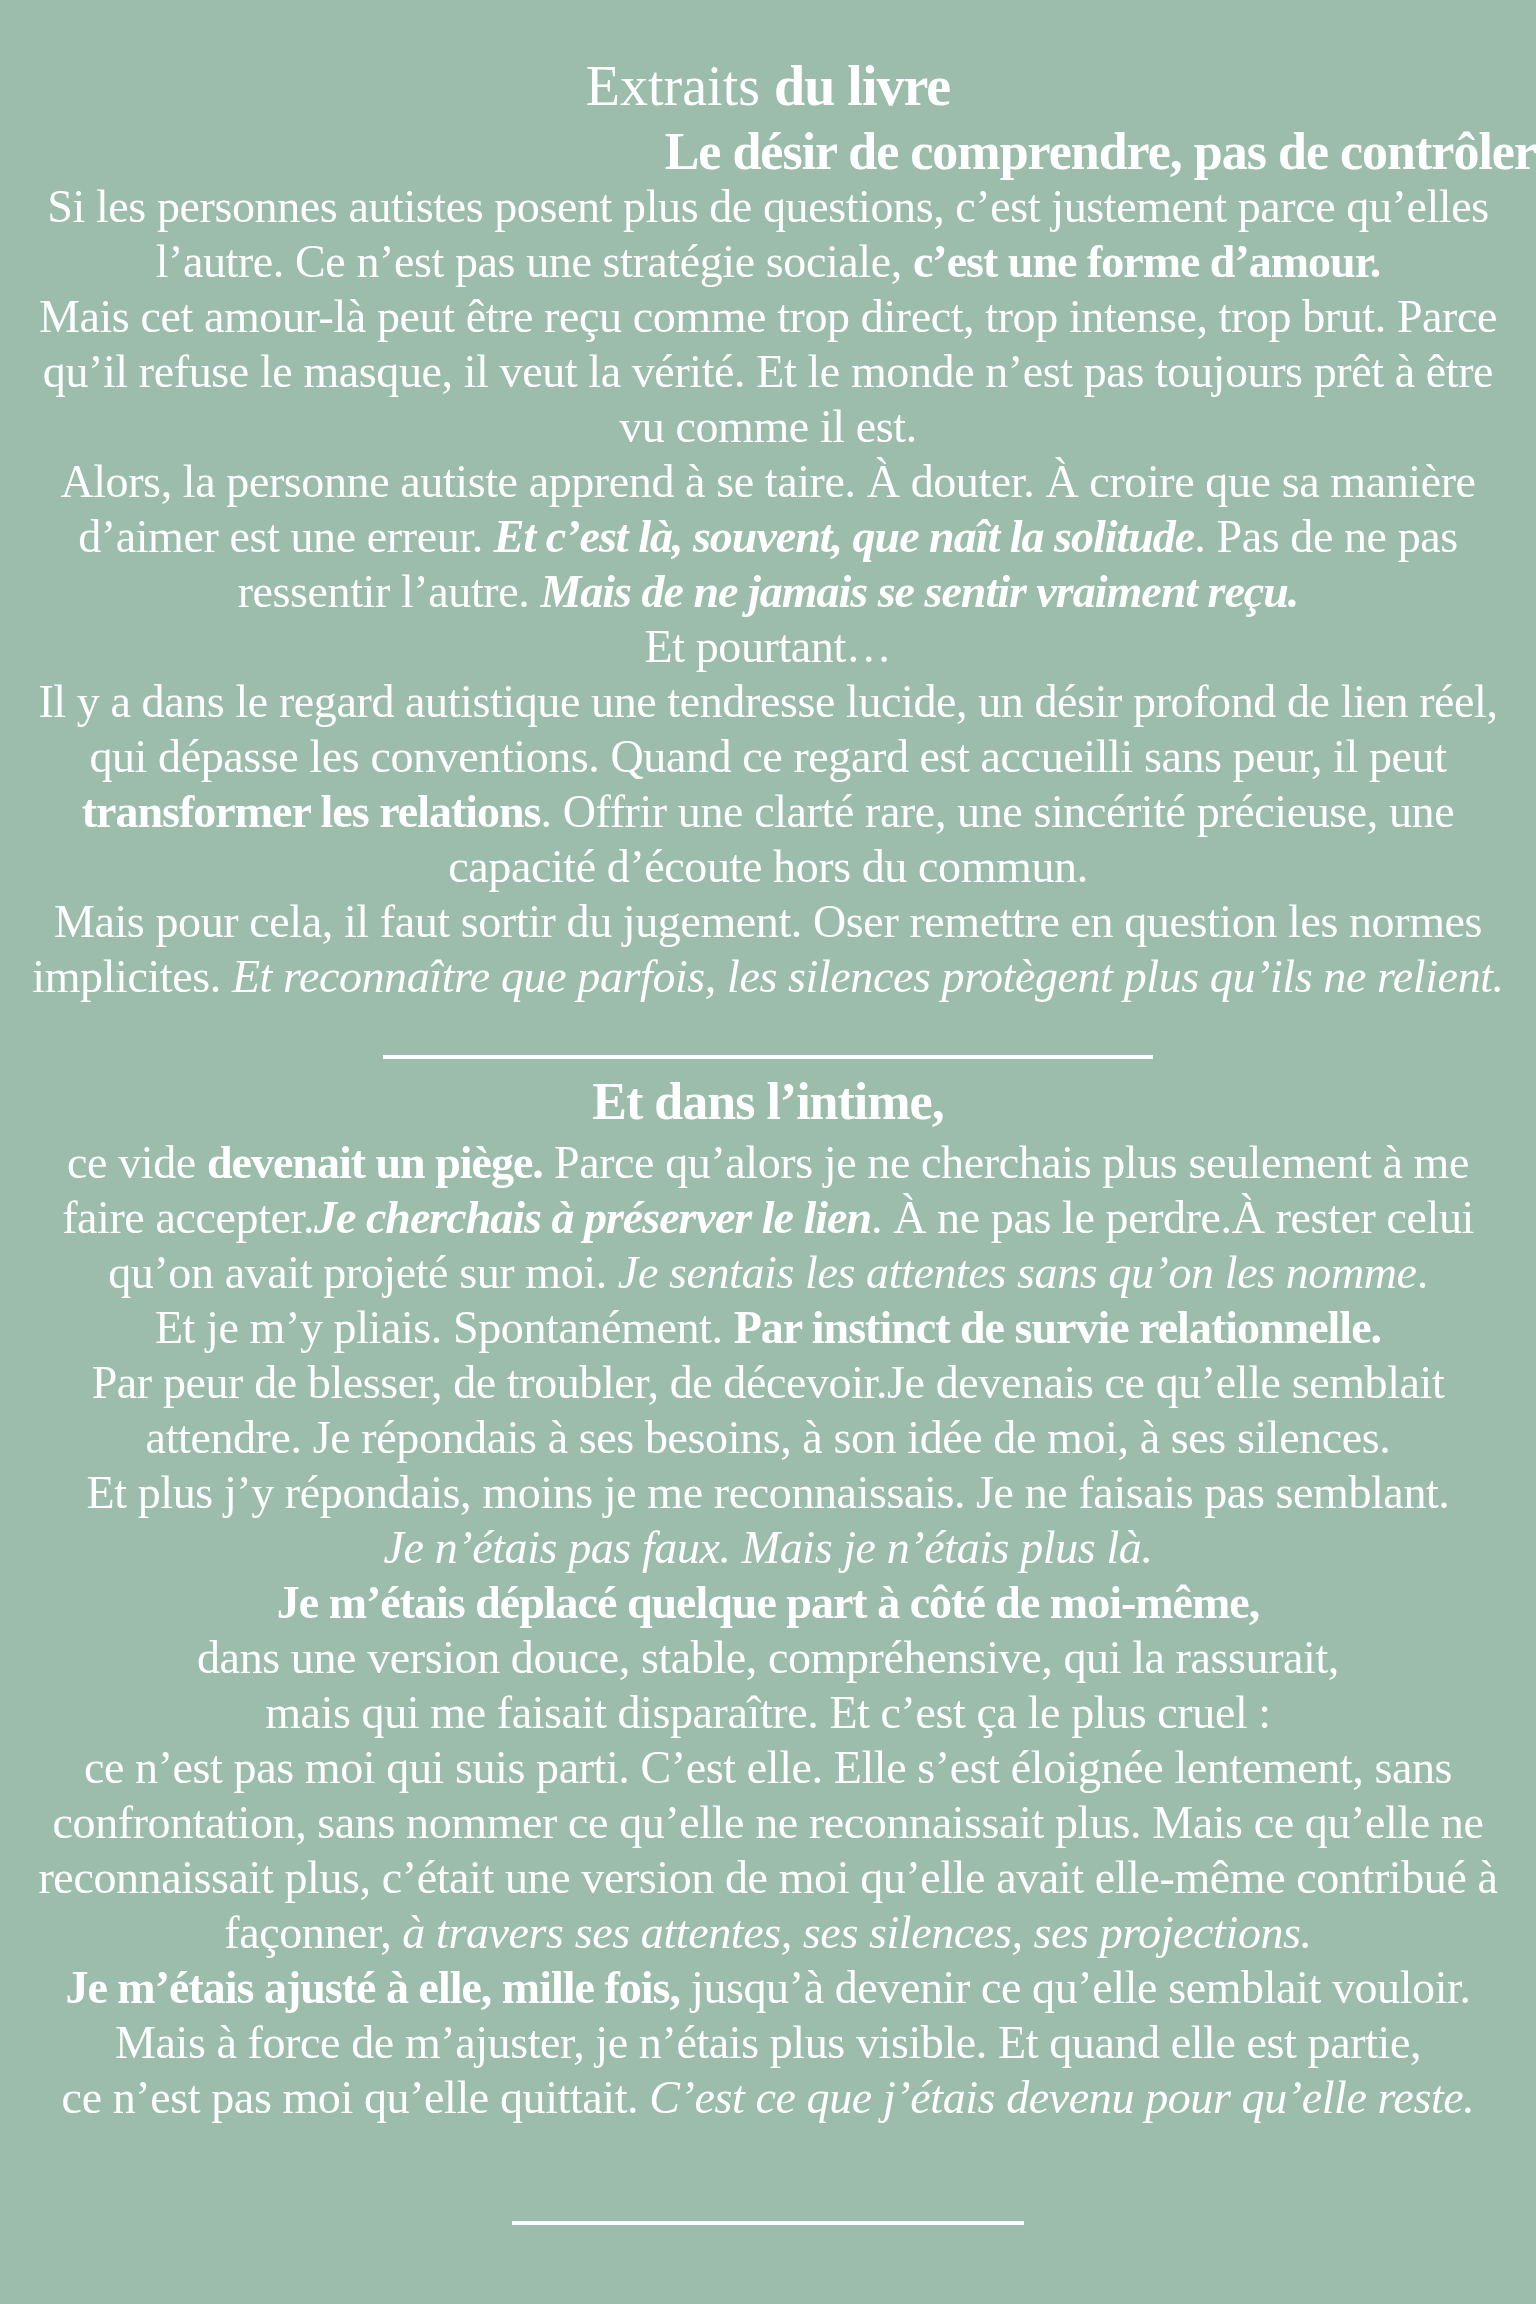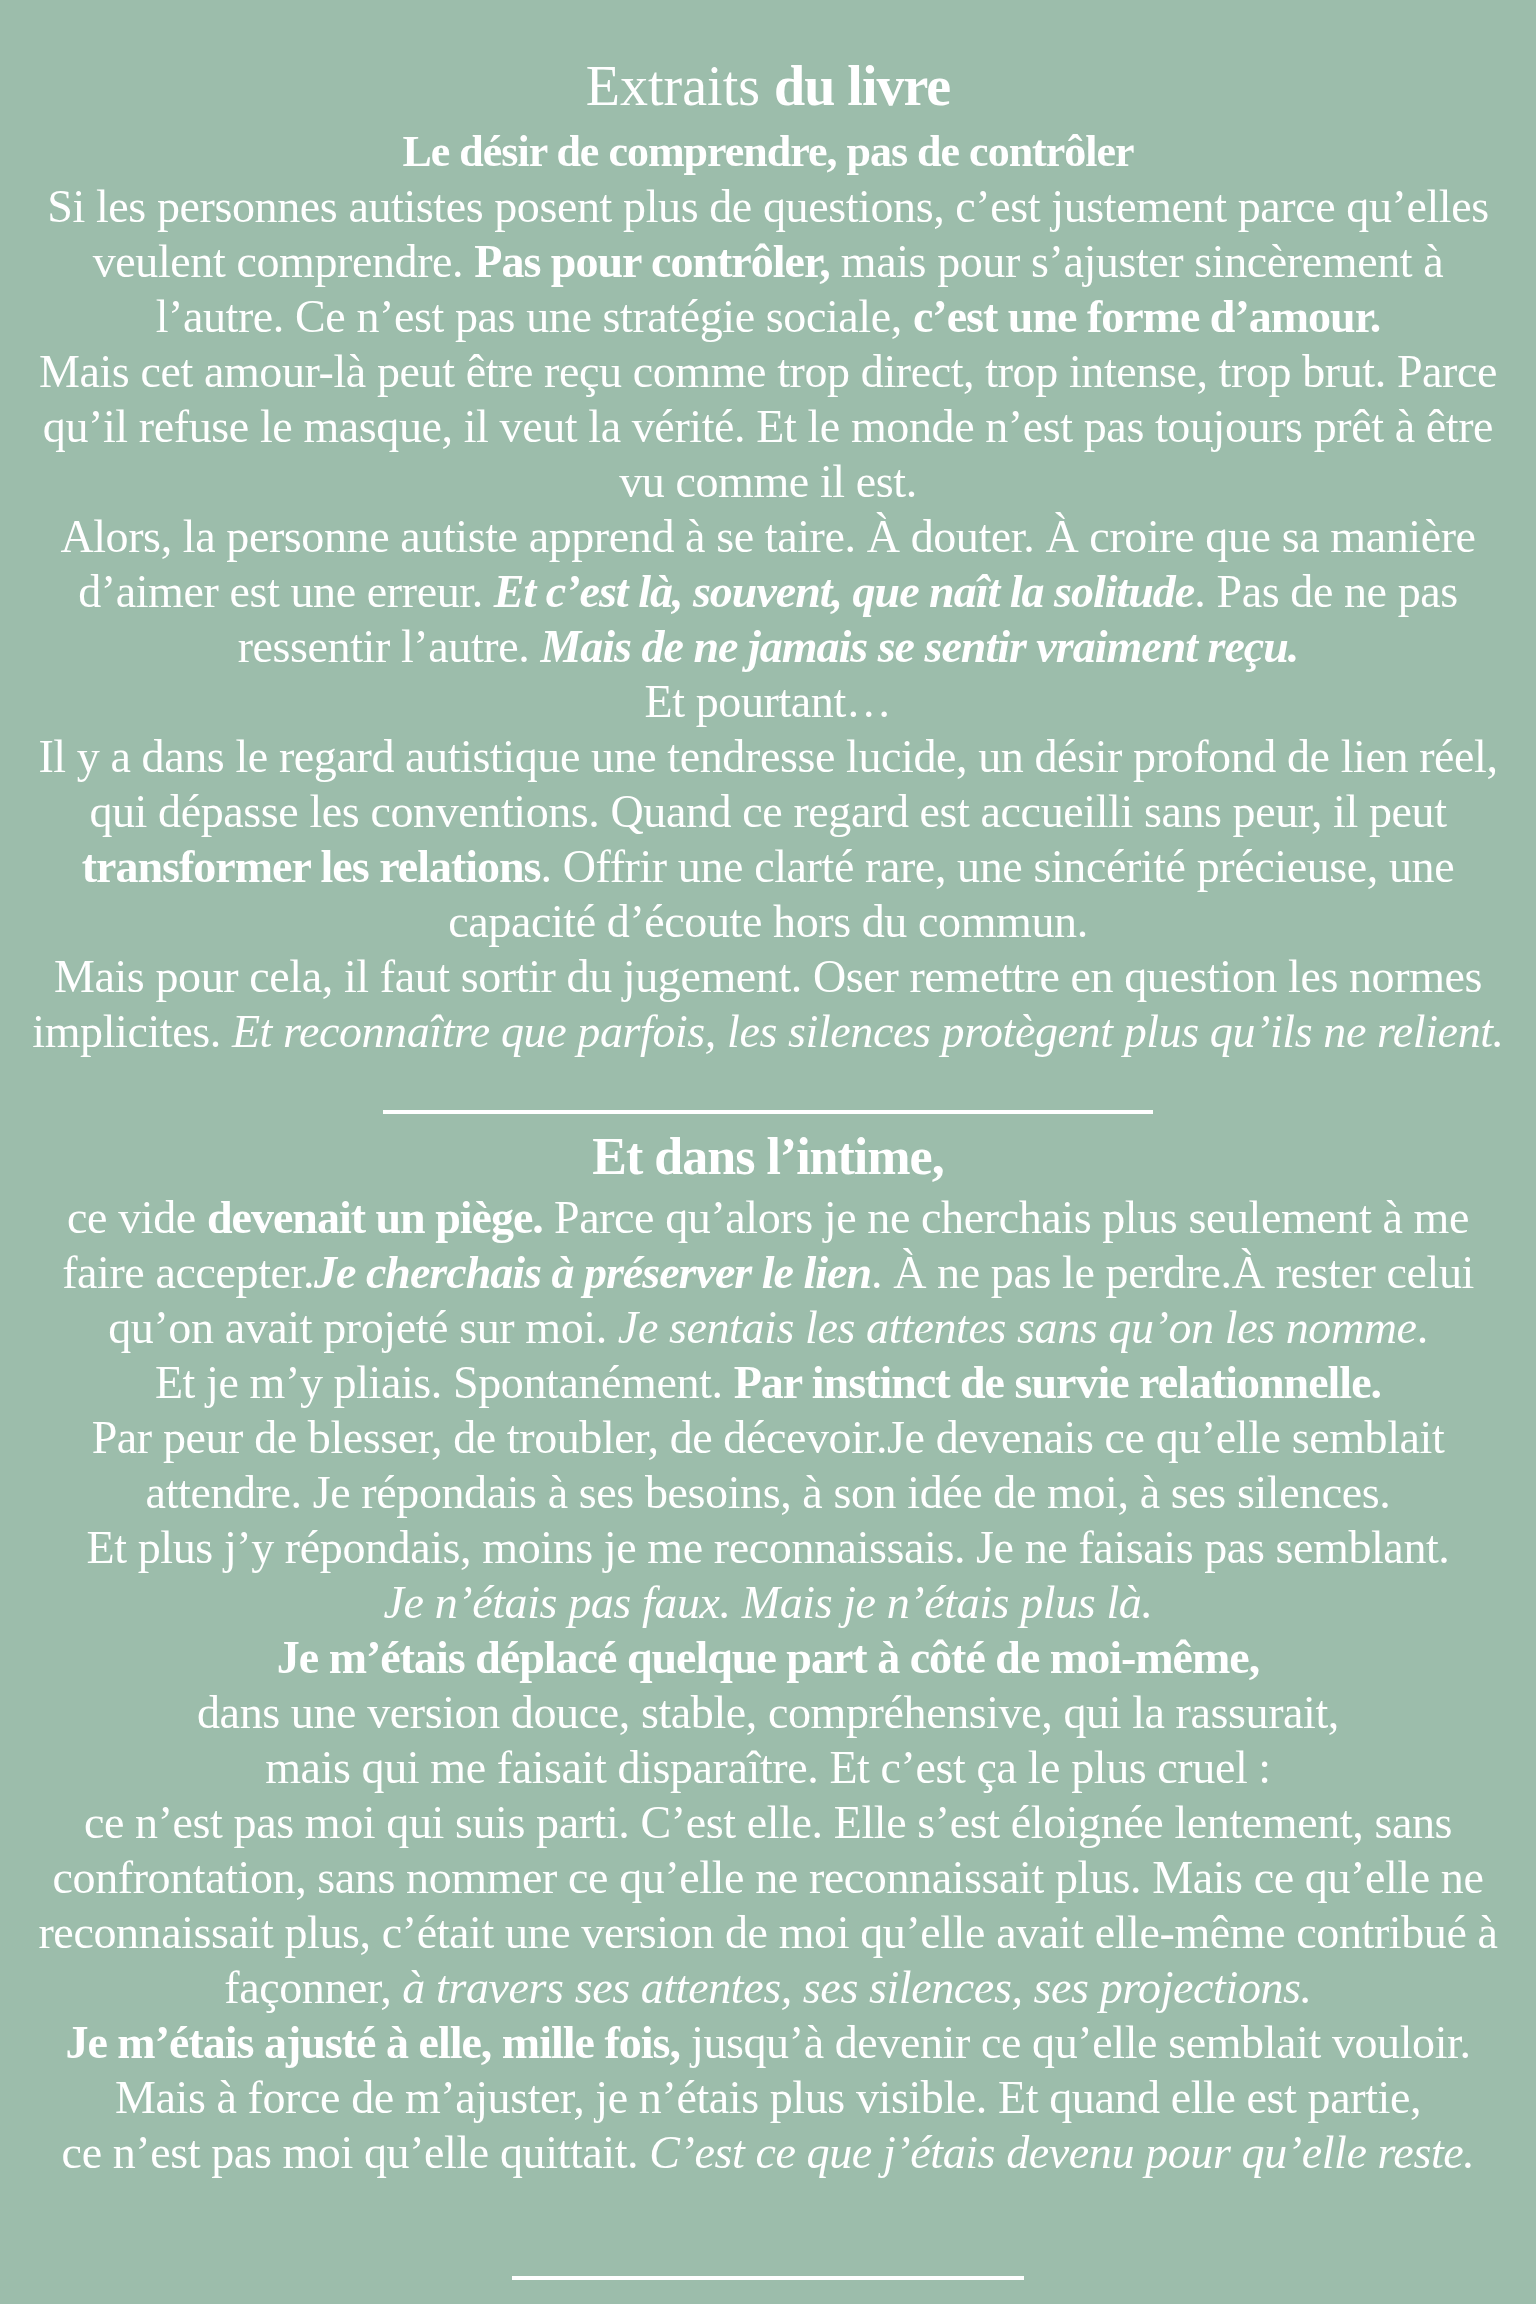--- a/index.html
+++ b/index.html
@@ -11,21 +11,21 @@
     color: var(--text, #ffffff);
     font-family: Liberation Serif, serif;
     overflow: hidden;
   }
   .content {
     padding-top: 48px;
     text-align: center;
   }
   .line { white-space: nowrap; }
   .h1  { font-size: 56px; line-height: 76px; font-weight: 400; }
-  .h2  { font-size: 44px; line-height: 55px; font-weight: 700; letter-spacing: -1px; }
+  .h2  { font-size: 52px; line-height: 55px; font-weight: 700; letter-spacing: -1px; text-align: right; }
   .h2b { font-size: 52px; line-height: 66px; font-weight: 700; letter-spacing: -1px; }
   .body { font-size: 46px; line-height: 55px; letter-spacing: -0.4px; }
   .s-r { font-weight: 400; font-style: normal; }
   .s-b { font-weight: 700; letter-spacing: -1px; }
   .s-i { font-style: italic; }
   .s-bi { font-weight: 700; font-style: italic; letter-spacing: -1px; }
   .divider {
     height: 4px;
     background: var(--divider, #ffffff);
     margin-left: auto;
@@ -35,21 +35,20 @@
   .divider.narrow { width: 512px; margin-top: 96px; }
 </style>
 </head>
 <body>
 
 <div class="page">
   <div class="content">
       <div class="line h1"><span class="s-r">Extraits </span><span class="s-b">du livre</span></div>
       <div class="line h2"><span class="s-b">Le désir de comprendre, pas de contrôler</span></div>
       <div class="line body"><span class="s-r">Si les personnes autistes posent plus de questions, c’est justement parce qu’elles</span></div>
-      <div class="line body"><span class="s-r">veulent comprendre. </span><span class="s-b">Pas pour contrôler,</span><span class="s-r"> mais pour s’ajuster sincèrement à</span></div>
       <div class="line body"><span class="s-r">l’autre. Ce n’est pas une stratégie sociale, </span><span class="s-b">c’est une forme d’amour.</span></div>
       <div class="line body"><span class="s-r">Mais cet amour-là peut être reçu comme trop direct, trop intense, trop brut. Parce</span></div>
       <div class="line body"><span class="s-r">qu’il refuse le masque, il veut la vérité. Et le monde n’est pas toujours prêt à être</span></div>
       <div class="line body"><span class="s-r">vu comme il est.</span></div>
       <div class="line body"><span class="s-r">Alors, la personne autiste apprend à se taire. À douter. À croire que sa manière</span></div>
       <div class="line body"><span class="s-r">d’aimer est une erreur. </span><span class="s-bi">Et c’est là, souvent, que naît la solitude</span><span class="s-r">. Pas de ne pas</span></div>
       <div class="line body"><span class="s-r">ressentir l’autre. </span><span class="s-bi">Mais de ne jamais se sentir vraiment reçu.</span></div>
       <div class="line body"><span class="s-r">Et pourtant…</span></div>
       <div class="line body"><span class="s-r">Il y a dans le regard autistique une tendresse lucide, un désir profond de lien réel,</span></div>
       <div class="line body"><span class="s-r">qui dépasse les conventions. Quand ce regard est accueilli sans peur, il peut</span></div>

